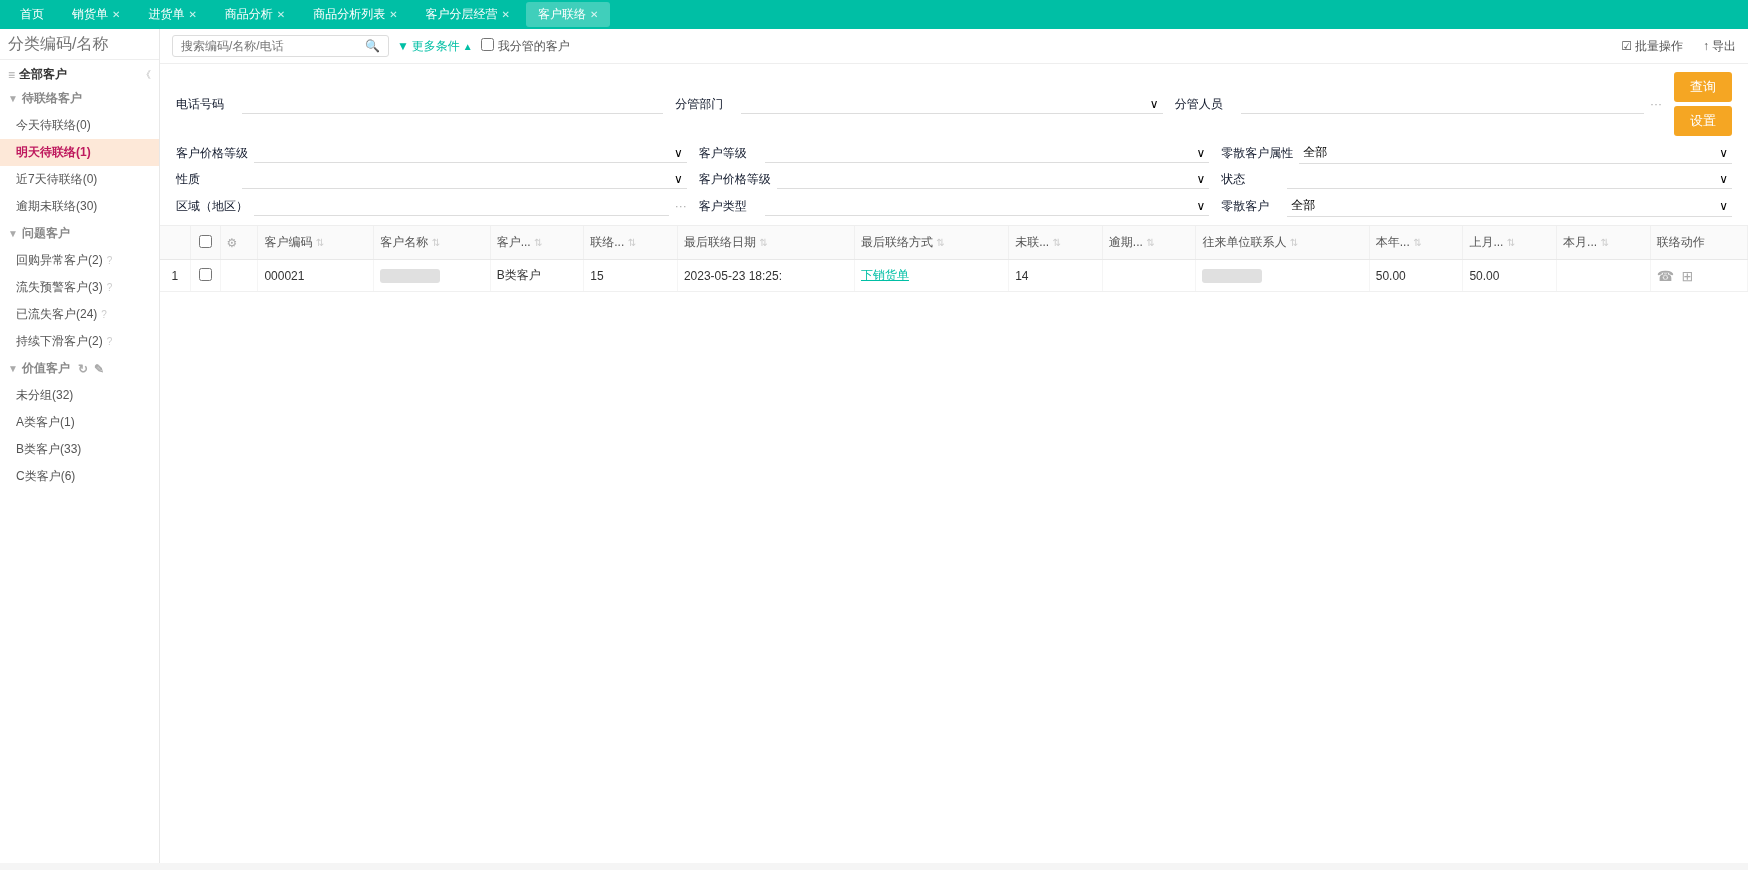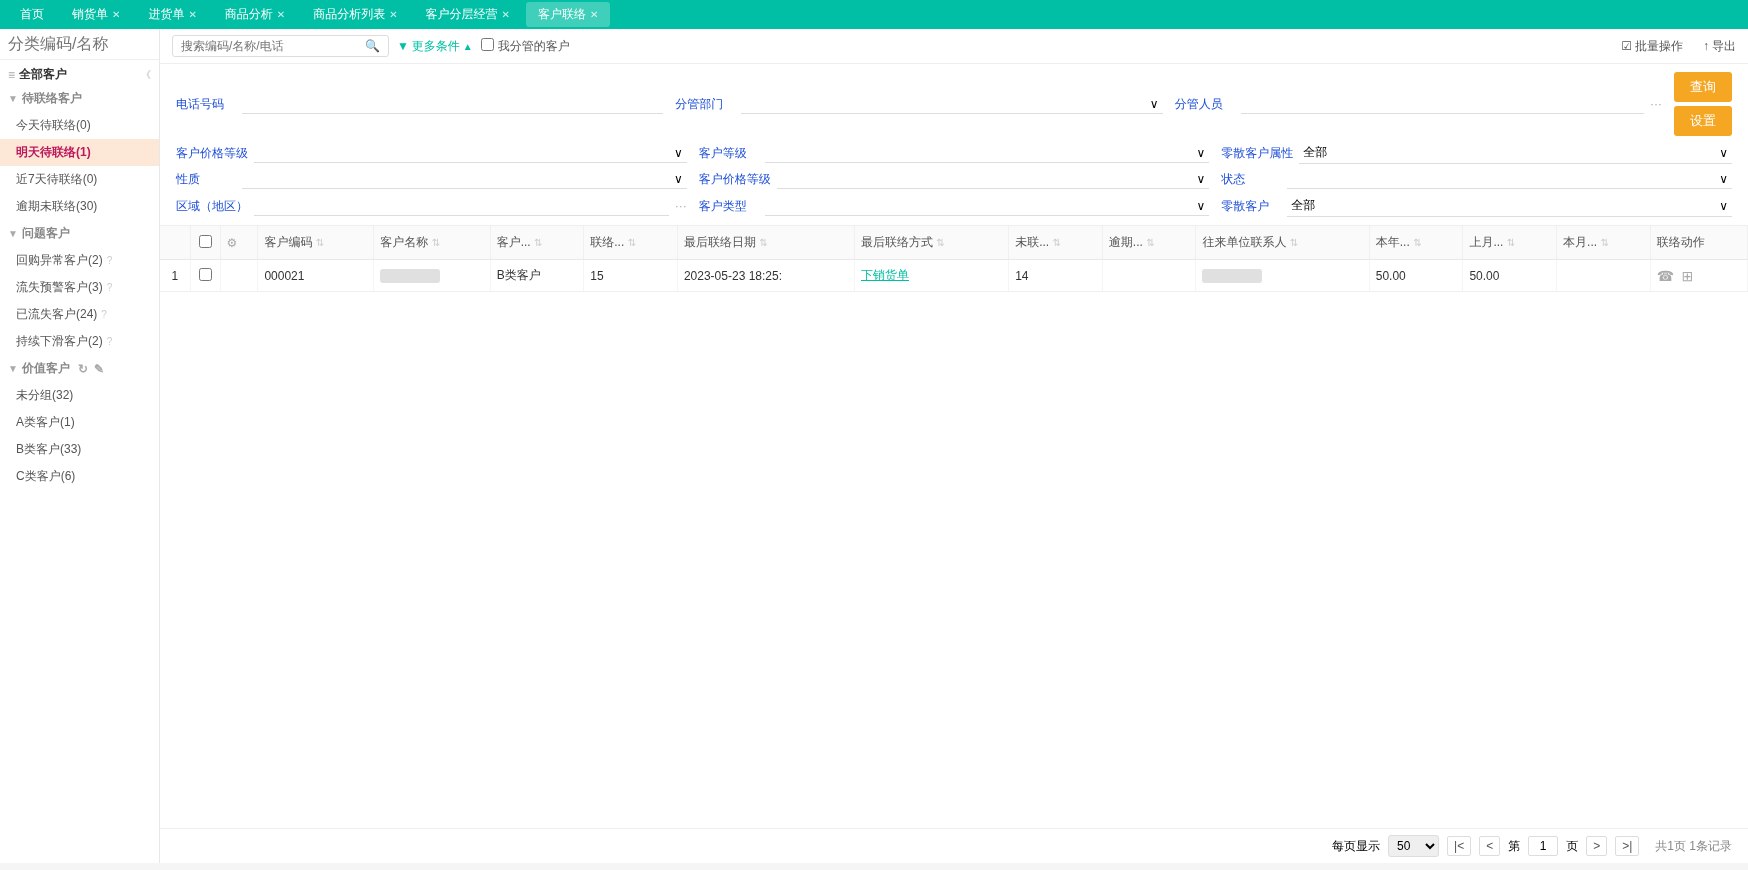--- a/index.html
+++ b/index.html
@@ -163,21 +163,21 @@
       gap: 12px;
       margin-bottom: 6px;
     }
     .adv-filter-field {
       display: flex;
       align-items: center;
       gap: 6px;
       flex: 1;
     }
     .field-label {
-      color: #1d4ed8;
+      color: #0f172a;
       white-space: nowrap;
       min-width: 60px;
     }
     .field-input {
       flex: 1;
       border: none;
       border-bottom: 1px solid #ddd;
       outline: none;
       padding: 2px 4px;
       font-size: 12px;
@@ -617,29 +617,14 @@
       <td></td>
       <td>
         <span class="icon-action" title="联络">☎</span>
         <span class="icon-action" title="更多" style="margin-left:4px;">⊞</span>
       </td>
     </tr>
           </tbody>
       </table>
     </div>
 
-    <div class="pagination">
-      <span>每页显示</span>
-      <select>
-        <option>50</option>
-        <option>100</option>
-      </select>
-      <button class="pag-btn">|&lt;</button>
-      <button class="pag-btn">&lt;</button>
-      <span>第</span>
-      <input class="pag-input" type="text" value="1" style="">
-      <span>页</span>
-      <button class="pag-btn">&gt;</button>
-      <button class="pag-btn">&gt;|</button>
-      <span style="margin-left:8px;color:#888;">共1页 1条记录</span>
-    </div>
   </div>
 </div>
 
 </body></html>

